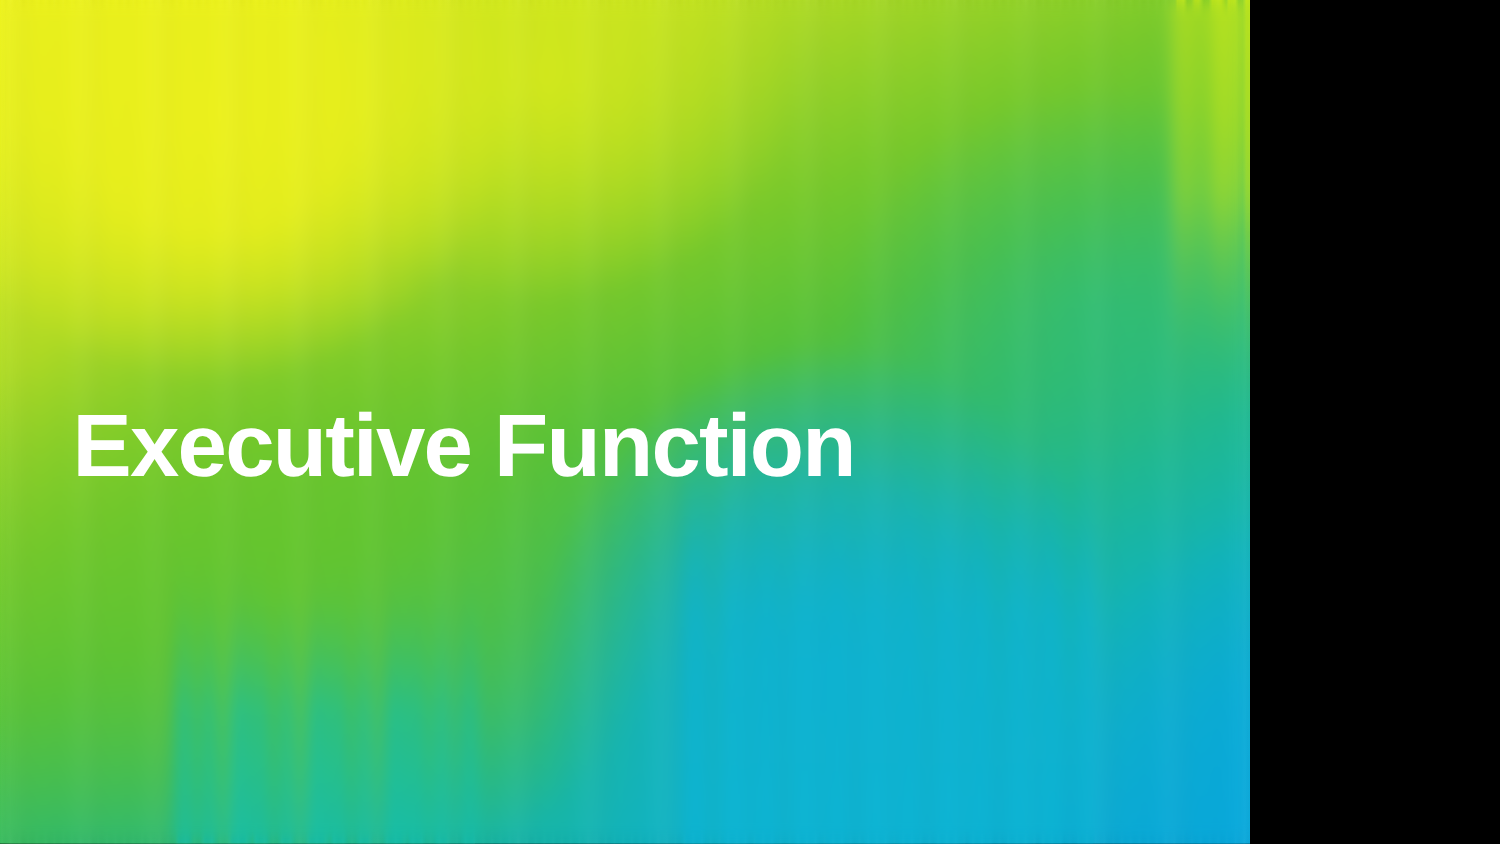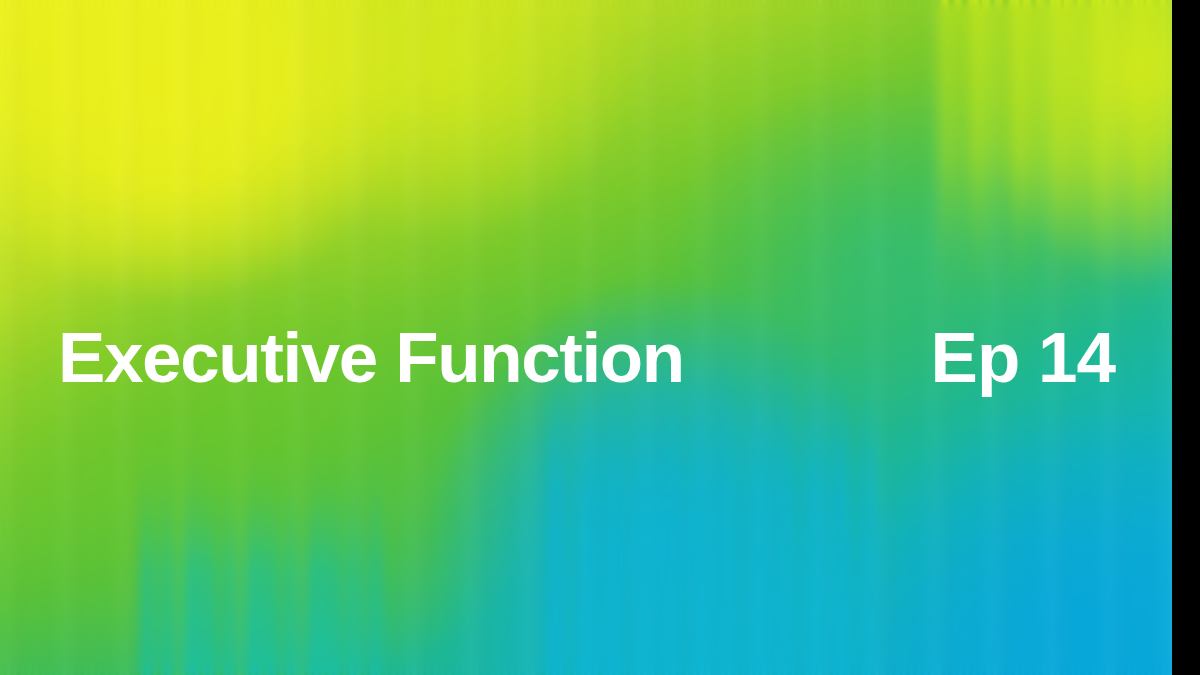--- a/index.html
+++ b/index.html
@@ -6,21 +6,21 @@
   * { margin:0; padding:0; box-sizing:border-box; }
   html, body {
     width:1200px; height:675px;
     overflow:hidden;
     background:#000;
     font-family:"Liberation Sans", sans-serif;
   }
 
   #card {
     position:relative;
-    width:1172px;
+    width:1000px;
     height:675px;
     overflow:hidden;
     isolation:isolate;
   }
 
   
   .bg-layer {
     position:absolute;
     inset:0;
     pointer-events:none;
@@ -201,16 +201,15 @@
   <div class="bg-layer" id="bg-cols"></div>
   <div class="bg-layer" id="bg-drips-right"></div>
   <div class="bg-layer" id="bg-drips-left"></div>
   <div class="bg-layer" id="bg-drips-center"></div>
   <div class="bg-layer" id="bg-comb"></div>
   <div class="bg-layer" id="bg-soften"></div>
   <div class="bg-layer" id="bg-vignette"></div>
 
   <div id="text-row">
     <div class="headline" id="title-text">Executive Function</div>
-    <div class="headline" id="episode-label">Ep 14</div>
   </div>
 
 </div>
 
 </body></html>

